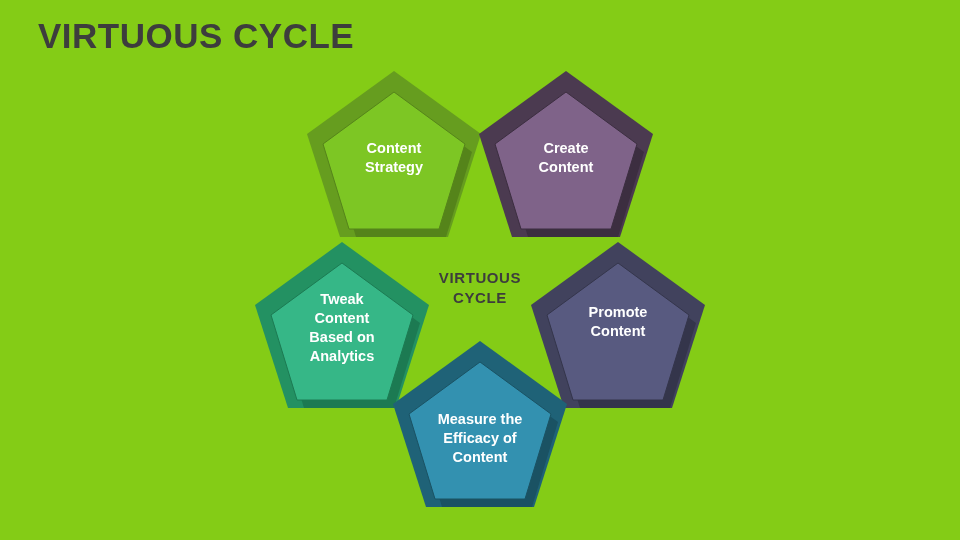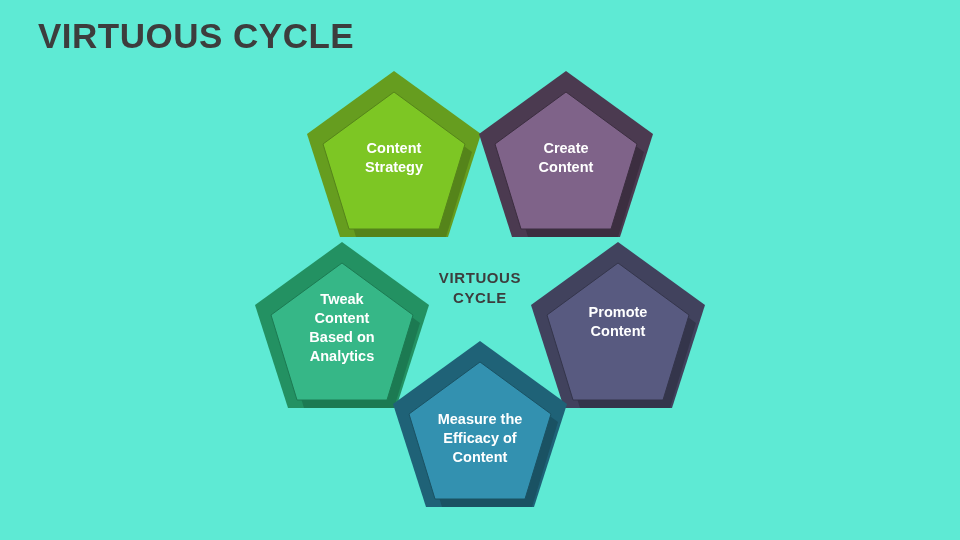--- a/index.html
+++ b/index.html
@@ -5,21 +5,21 @@
   * { margin:0; padding:0; box-sizing:border-box; }
   html, body {
     width:960px; height:540px;
     background:#ffffff;
     font-family:"Liberation Sans", sans-serif;
     overflow:hidden;
   }
   #slide {
     position:relative;
     width:960px; height:540px;
-    background:#5eead4;
+    background:#84cc16;
   }
   #slide-title {
     position:absolute;
     left:38px; top:16px;
     font-size:35px;
     font-weight:bold;
     letter-spacing:0.5px;
     color:#3d3d3d;
     white-space:nowrap;
   }

